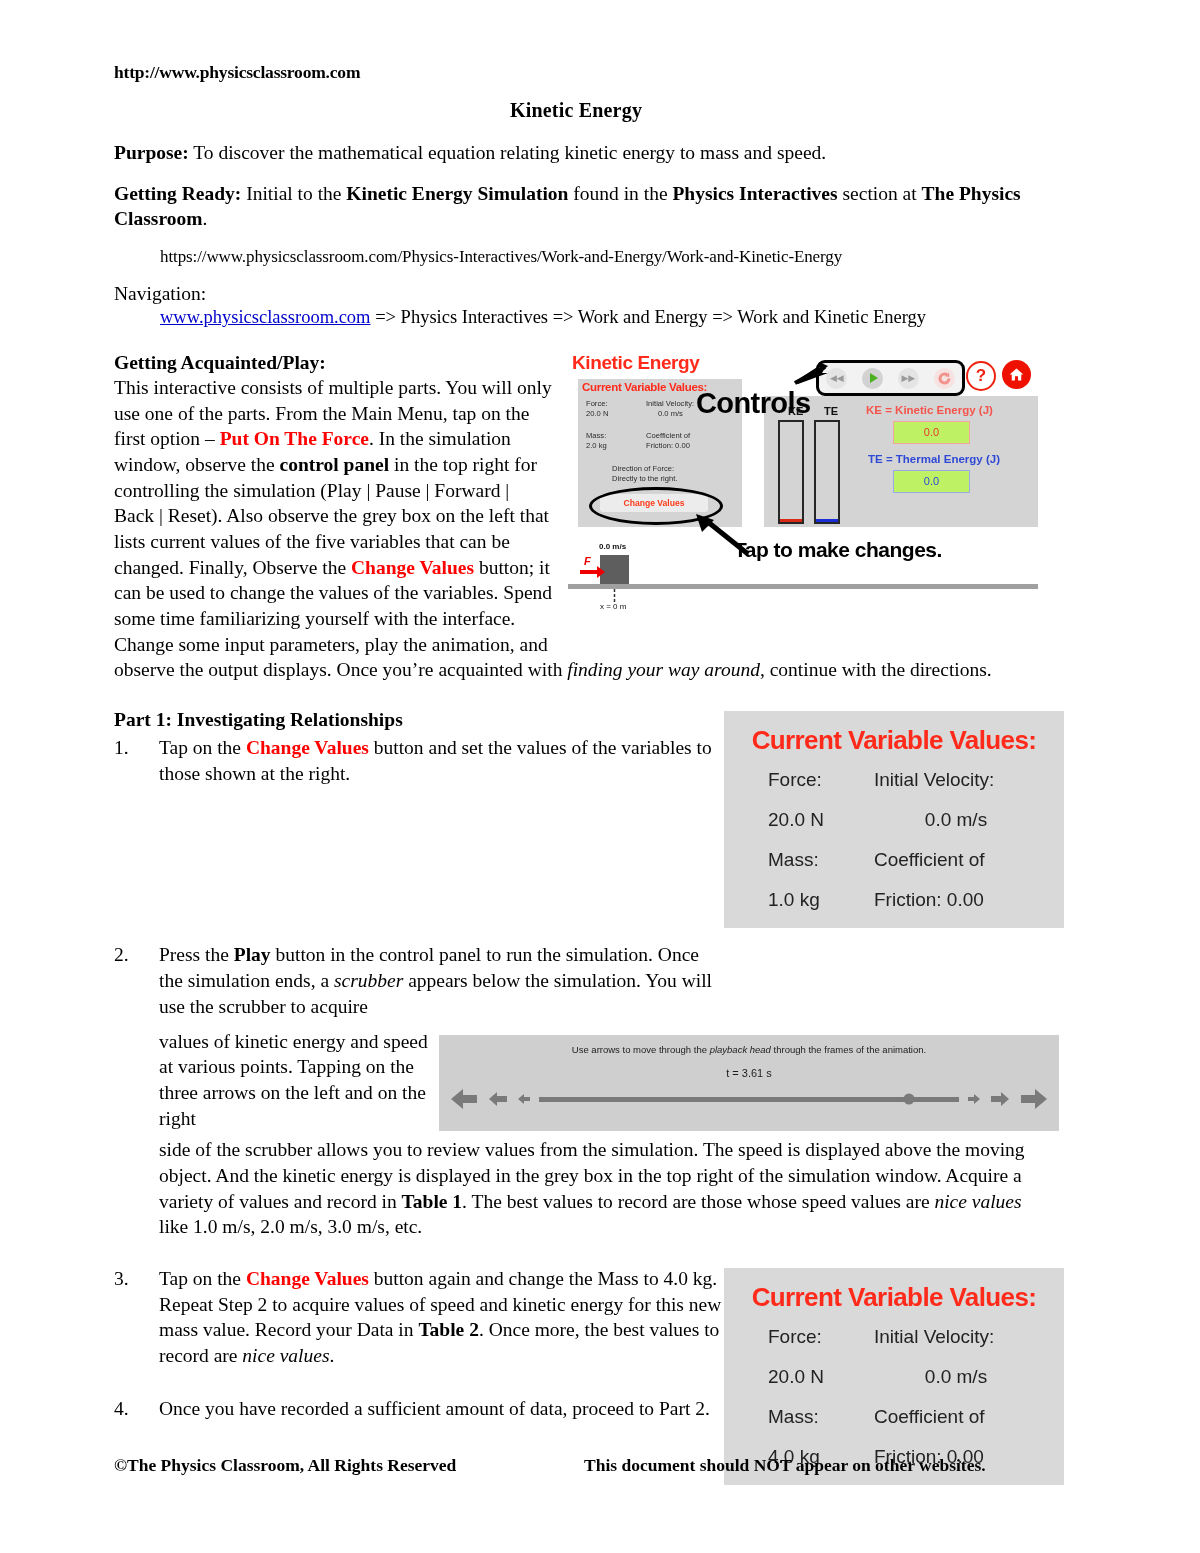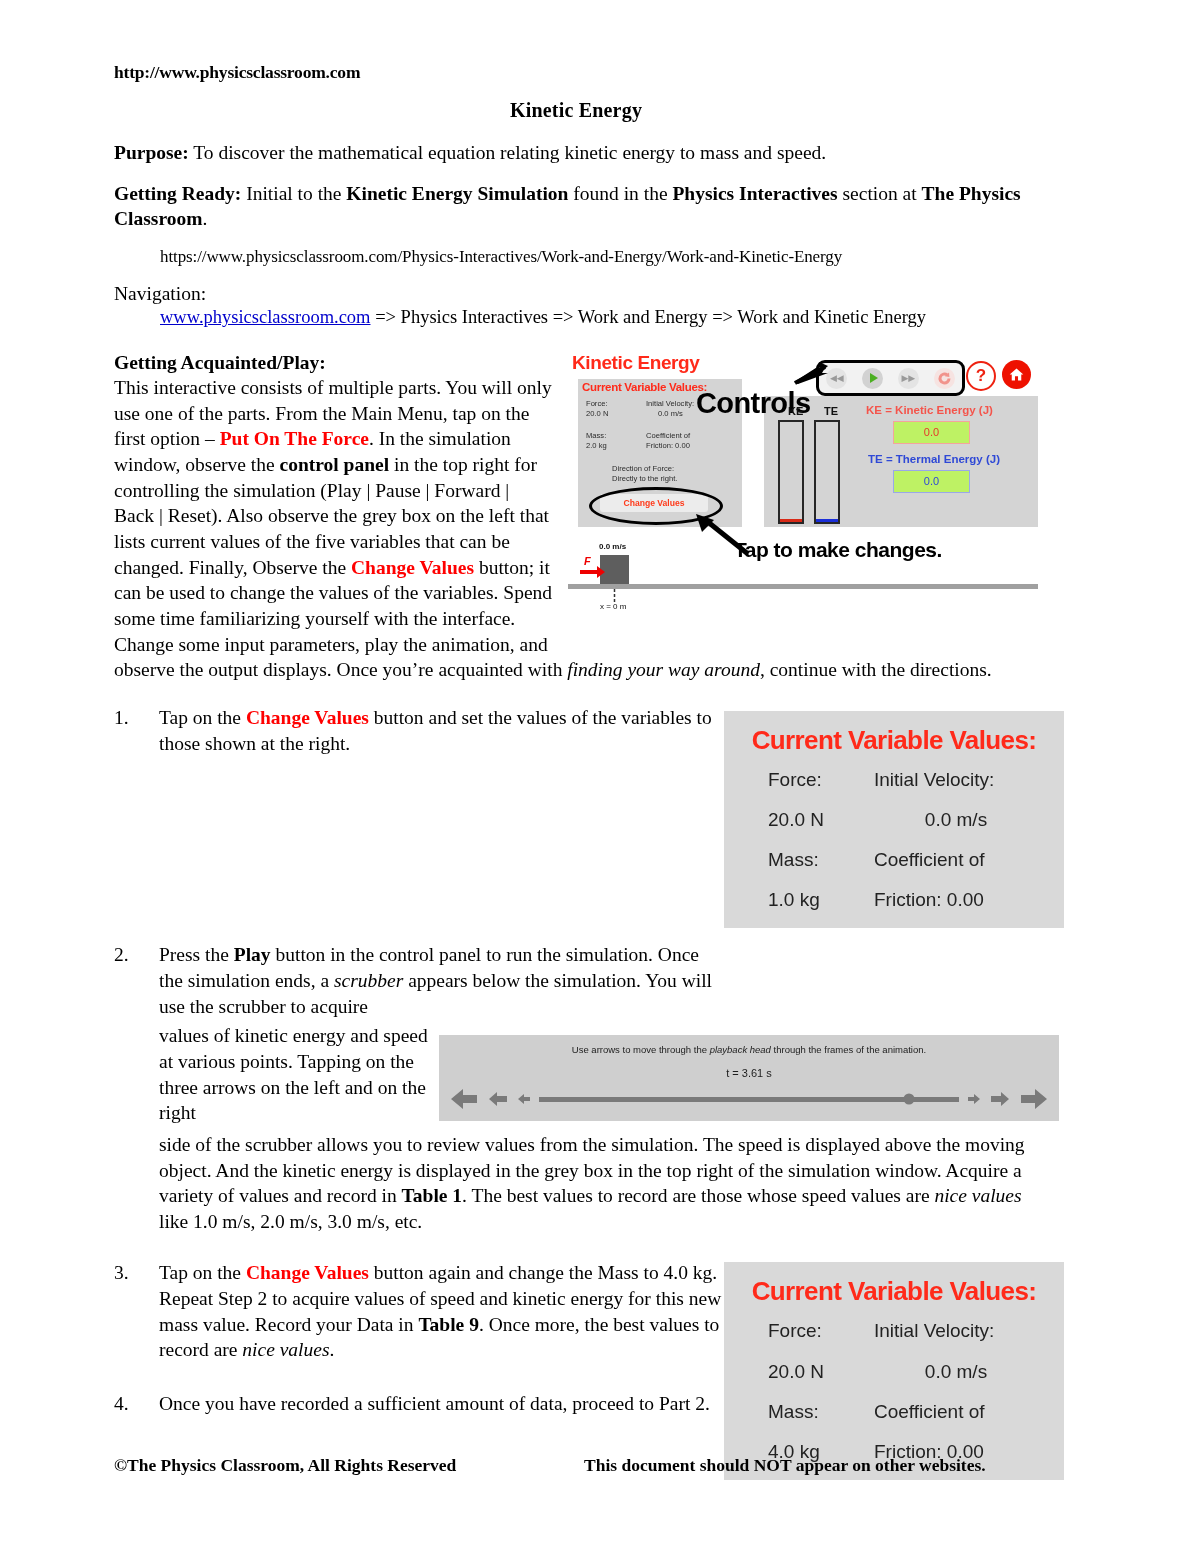--- a/index.html
+++ b/index.html
@@ -332,21 +332,21 @@
     line-height: 1.315;
     margin-bottom: 14px;
   }
   .li .num { width: 45px; flex: 0 0 45px; }
   .li .txt { flex: 1; }
 
   
   .scrubber {
     position: relative;
     width: 620px;
-    height: 86px;
+    height: 96px;
     background: #cfcfcf;
   }
   .scrub-cap {
     position: absolute;
     top: 9px; left: 0; right: 0;
     text-align: center;
     font-family: "Liberation Sans", sans-serif;
     font-size: 9.5px;
     color: #1d1d1d;
   }
@@ -508,20 +508,21 @@
     </div>
 
     <div class="sect-head">Getting Acquainted/Play:</div>
     <div class="flowtext"><span>This interactive consists of multiple parts.  You will only use one of the parts. From the Main Menu, tap on the first option – </span><span class="red">Put On The Force</span><span>. In the simulation window, observe the </span><span class="b">control panel</span><span> in the top right for controlling the simulation (Play | Pause | Forward | Back | Reset). Also observe the grey box on the left that lists current values of the five variables that can be changed. Finally, Observe the </span><span class="red">Change Values</span><span> button; it can be used to change the values of the variables. Spend some time familiarizing yourself with the interface.  Change some input parameters, play the animation, and observe the output displays. Once you’re acquainted with </span><span class="i">finding your way around</span><span>, continue with the directions.</span></div>
   </div>
 
   <div style="height:22px"></div>
 
   <div class="row2">
     <div class="left">
+      <div class="part-head">Part 1: Investigating Relationships</div>
       <div class="li">
         <div class="num">1.</div>
         <div class="txt"><span>Tap on the </span><span class="red">Change Values</span><span> button and set the values of the variables to those shown at the right.</span></div>
       </div>
     </div>
     <div class="right">
       <div class="cvv-box">
         <div class="ttl">Current Variable Values:</div>
         <div class="cvv-grid">
           <div class="c1">Force:</div>
@@ -537,21 +538,21 @@
     </div>
   </div>
 
   <div style="height:14px"></div>
 
   <div class="li" style="margin-bottom:4px;">
     <div class="num">2.</div>
     <div class="txt" style="width:565px;flex:0 0 565px;"><span>Press the </span><span class="b">Play</span><span> button in the control panel to run the simulation. Once the simulation ends, a </span><span class="i">scrubber</span><span> appears below the simulation.  You will use the scrubber to acquire</span></div>
   </div>
 
-  <div class="row2" style="margin-bottom:6px;">
+  <div class="row2" style="margin-bottom:6px;align-items:flex-end;">
     <div style="width:45px;flex:0 0 45px;"></div>
     <div style="width:280px;flex:0 0 280px;font-size:19.5px;line-height:1.315;">values of kinetic energy and speed at various points. Tapping on the three arrows on the left and on the right</div>
     <div style="flex:1;padding-top:12px;">
       <div class="scrubber">
         <div class="scrub-cap"><span>Use arrows to move through the </span><span class="i">playback head</span><span> through the frames of the animation.</span></div>
         <div class="scrub-t">t = 3.61 s</div>
         <div class="scrub-row">
           <svg width="30" height="24" viewBox="0 0 30 24">
                 <path class="arrow" d="M14 2 L14 8 L28 8 L28 16 L14 16 L14 22 L2 12 Z"></path>
               </svg>
@@ -582,21 +583,21 @@
     <div class="num"></div>
     <div class="txt"><span>side of the scrubber allows you to review values from the simulation. The speed is displayed above the moving object.  And the kinetic energy is displayed in the grey box in the top right of the simulation window.  Acquire a variety of values and record in </span><span class="b">Table 1</span><span>. The best values to record are those whose speed values are </span><span class="i">nice values</span><span> like 1.0 m/s, 2.0 m/s, 3.0 m/s, etc.</span></div>
   </div>
 
   <div style="height:12px"></div>
 
   <div class="row2">
     <div class="left">
       <div class="li">
         <div class="num">3.</div>
-        <div class="txt"><span>Tap on the </span><span class="red">Change Values</span><span> button again and change the Mass to 4.0 kg. Repeat Step 2 to acquire values of speed and kinetic energy for this new mass value. Record your Data in </span><span class="b">Table 9</span><span>. Once more, the best values to record are </span><span class="i">nice values</span><span>.</span></div>
+        <div class="txt"><span>Tap on the </span><span class="red">Change Values</span><span> button again and change the Mass to 4.0 kg. Repeat Step 2 to acquire values of speed and kinetic energy for this new mass value. Record your Data in </span><span class="b">Table 2</span><span>. Once more, the best values to record are </span><span class="i">nice values</span><span>.</span></div>
       </div>
       <div style="height:14px"></div>
       <div class="li">
         <div class="num">4.</div>
         <div class="txt">Once you have recorded a sufficient amount of data, proceed to Part 2.</div>
       </div>
     </div>
     <div class="right" style="padding-top:2px;">
       <div class="cvv-box">
         <div class="ttl">Current Variable Values:</div>

